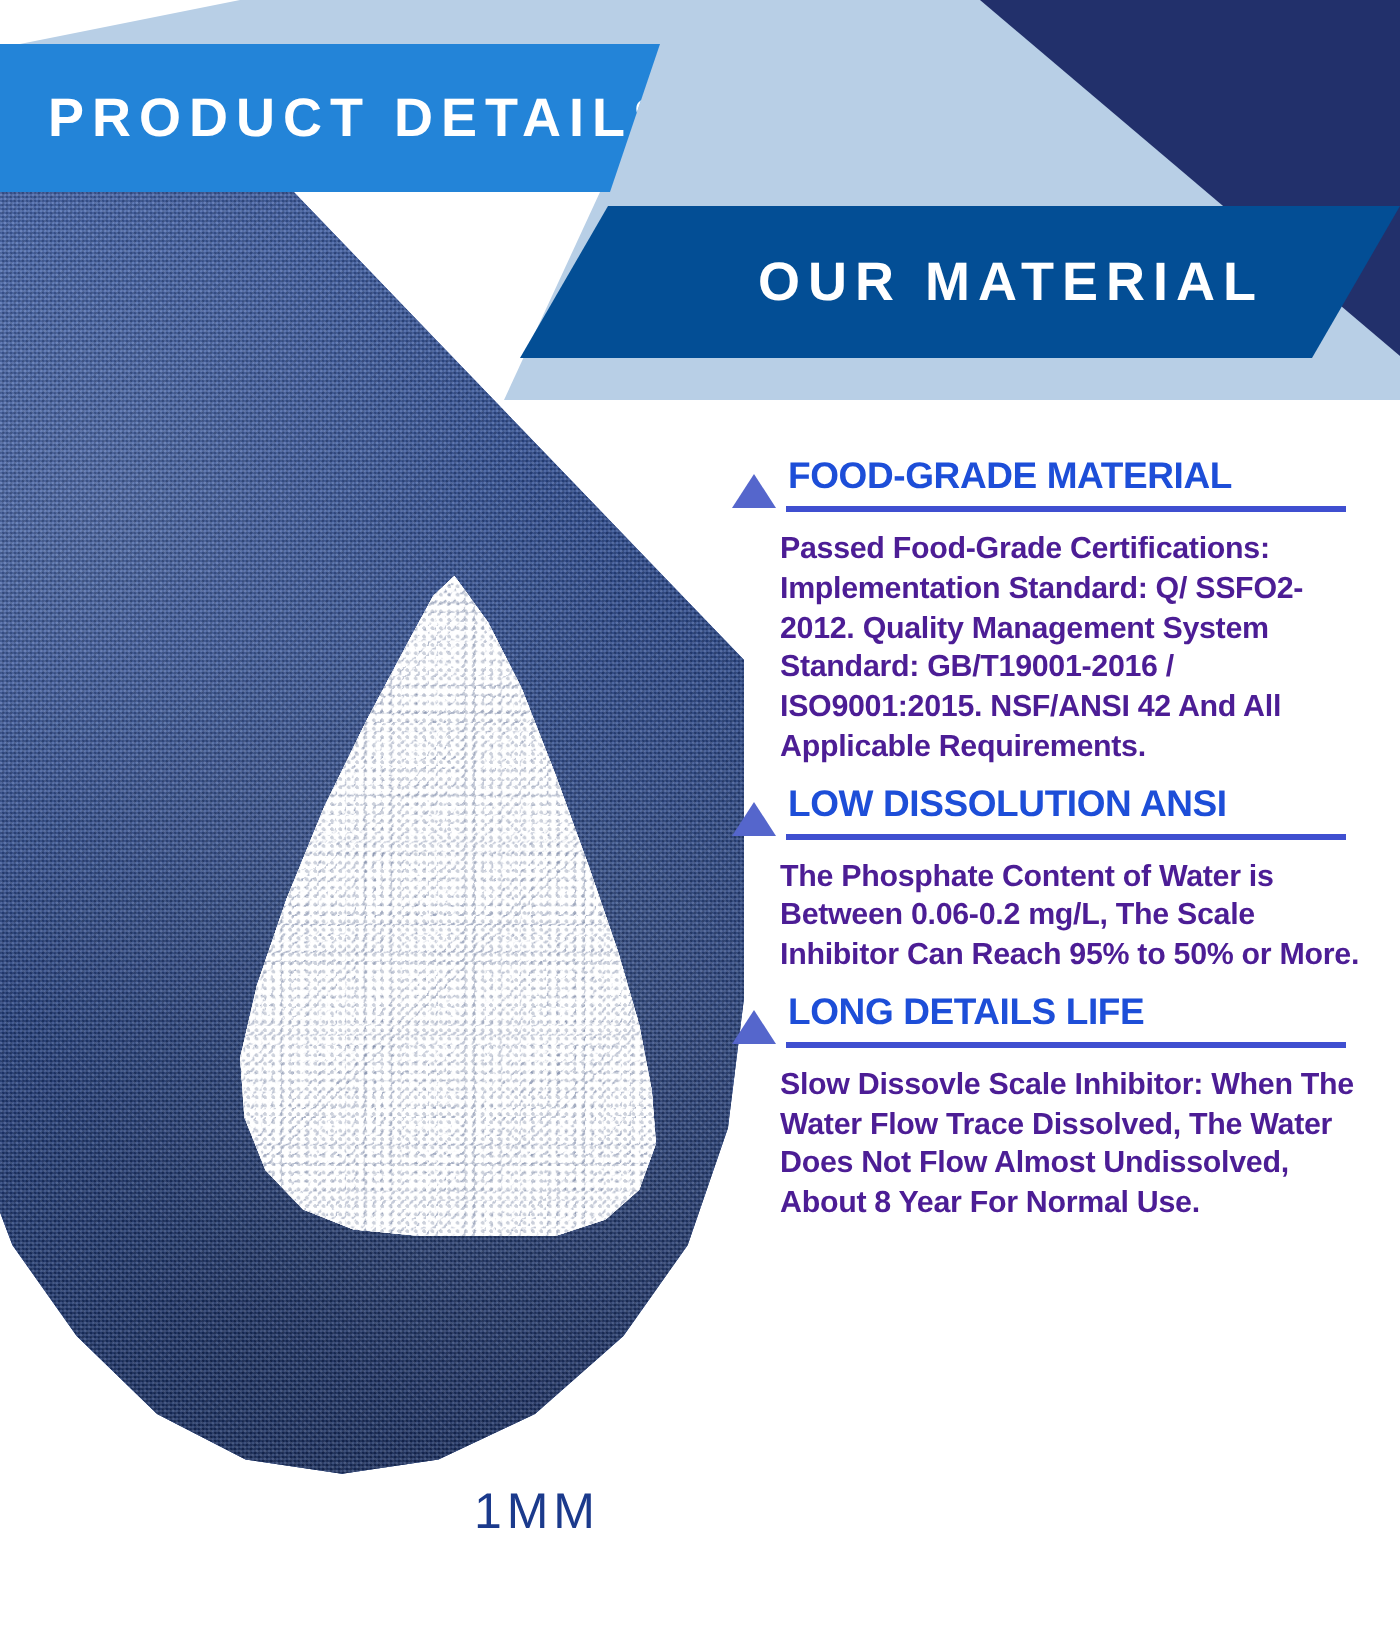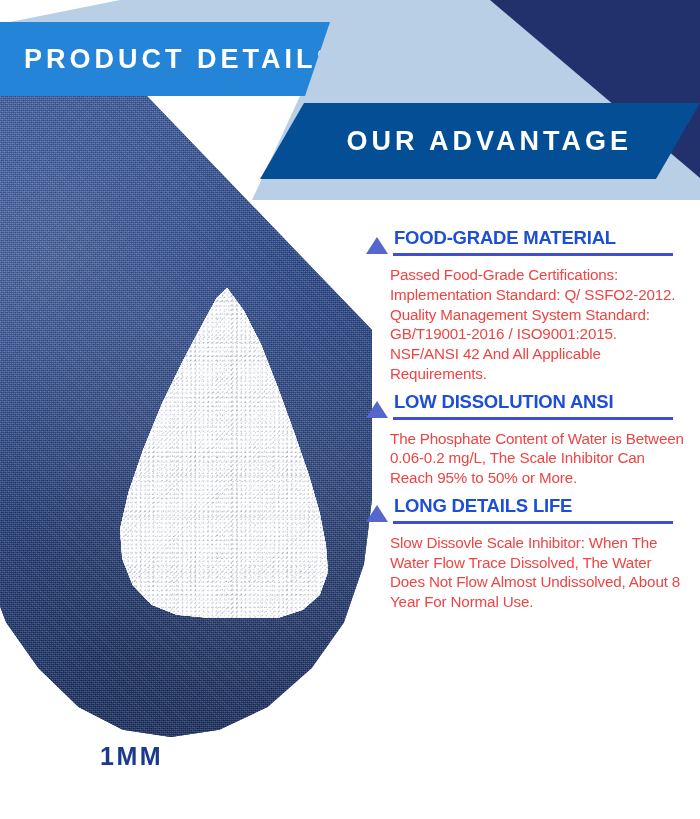--- a/index.html
+++ b/index.html
@@ -183,23 +183,23 @@
       repeating-radial-gradient(circle at 2px 1px, rgba(90,105,140,0.30) 0 0.9px, rgba(0,0,0,0) 0.9px 4px),
       repeating-radial-gradient(circle at 1px 3px, rgba(255,255,255,0.85) 0 0.8px, rgba(0,0,0,0) 0.8px 4px);
     background-size: 4.2px 4.2px, 4.8px 4.8px;
     pointer-events: none;
   }
 
   .size-label {
     position: absolute;
     left: 100px; top: 742px;
     width: 200px;
-    text-align: left;
+    text-align: right;
     font-size: 25px;
-    font-weight: bold;
+    font-weight: normal;
     letter-spacing: 2.5px;
     color: #1b3a8c;
     z-index: 6;
     white-space: nowrap;
   }
 
   
 
   .banner-product {
     position: absolute;
@@ -286,22 +286,23 @@
     width: 280px;
     height: 3px;
     background: #3f4fd0;
   }
 
   .feature-body {
     margin: 7px 0 0 24px;
     width: 296px;
     font-size: 15.2px;
     line-height: 1.30;
-    color: #ef4444;
+    color: #4c1d95;
     letter-spacing: -0.15px;
+    font-weight: bold;
   }
 </style>
 </head>
 <body>
 
 <div id="page">
 
   <div class="bg-lightblue"></div>
   <div class="bg-navy-corner"></div>
   <div class="bg-white-wedge"></div>
@@ -311,21 +312,21 @@
     <div class="photo"></div>
   </div>
   <div class="bead-droplet"></div>
   <div class="size-label">1MM</div>
 
   <div class="banner-product">
     <span class="banner-product-text">PRODUCT DETAILS</span>
   </div>
 
   <div class="banner-advantage">
-    <span class="banner-advantage-text">OUR ADVANTAGE</span>
+    <span class="banner-advantage-text">OUR MATERIAL</span>
   </div>
 
   <div class="features">
 
     <div class="feature">
       <div class="feature-head">
         <span class="tri-icon"></span>
         <span class="feature-title">FOOD-GRADE MATERIAL</span>
         <span class="feature-rule"></span>
       </div>

